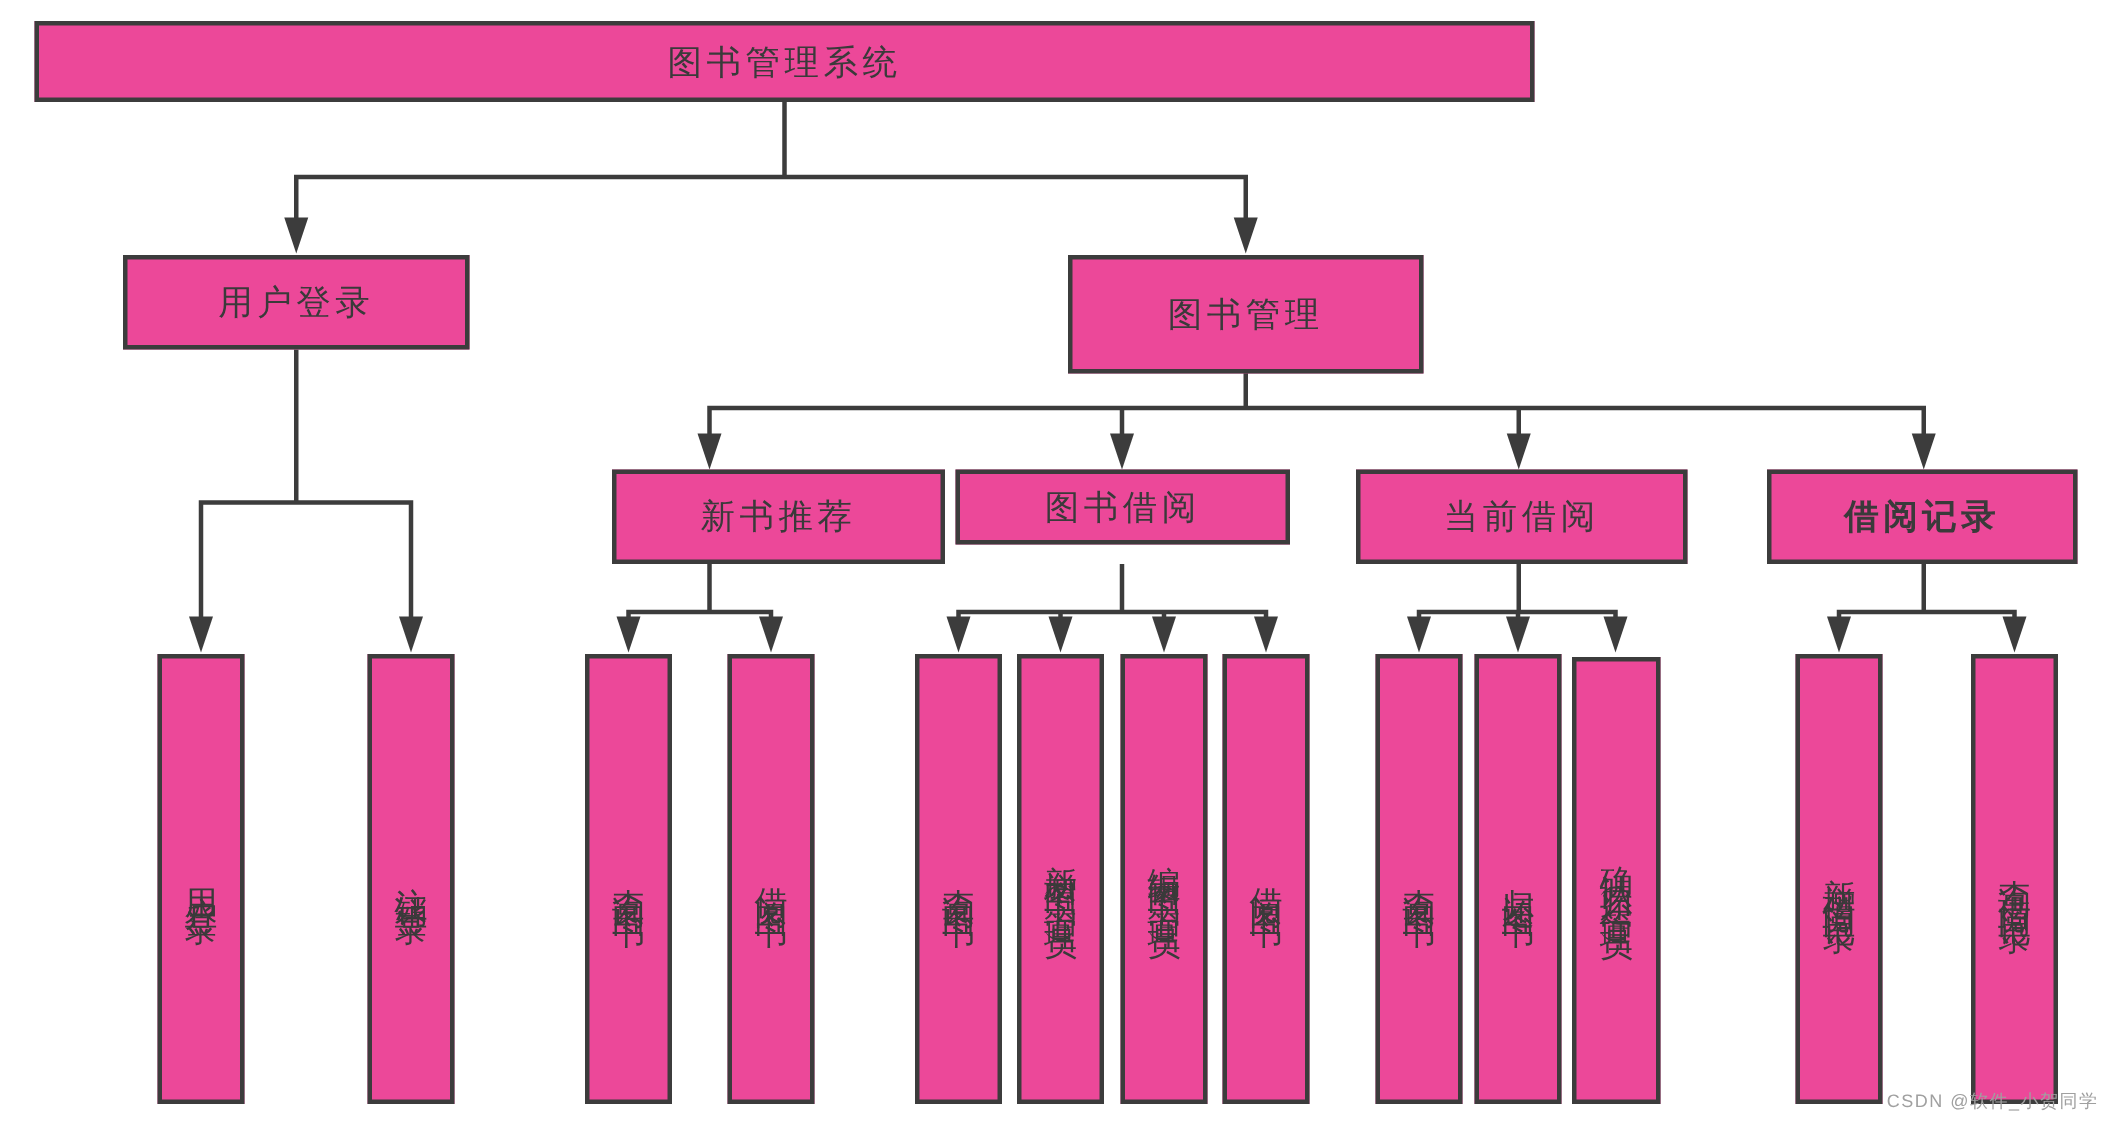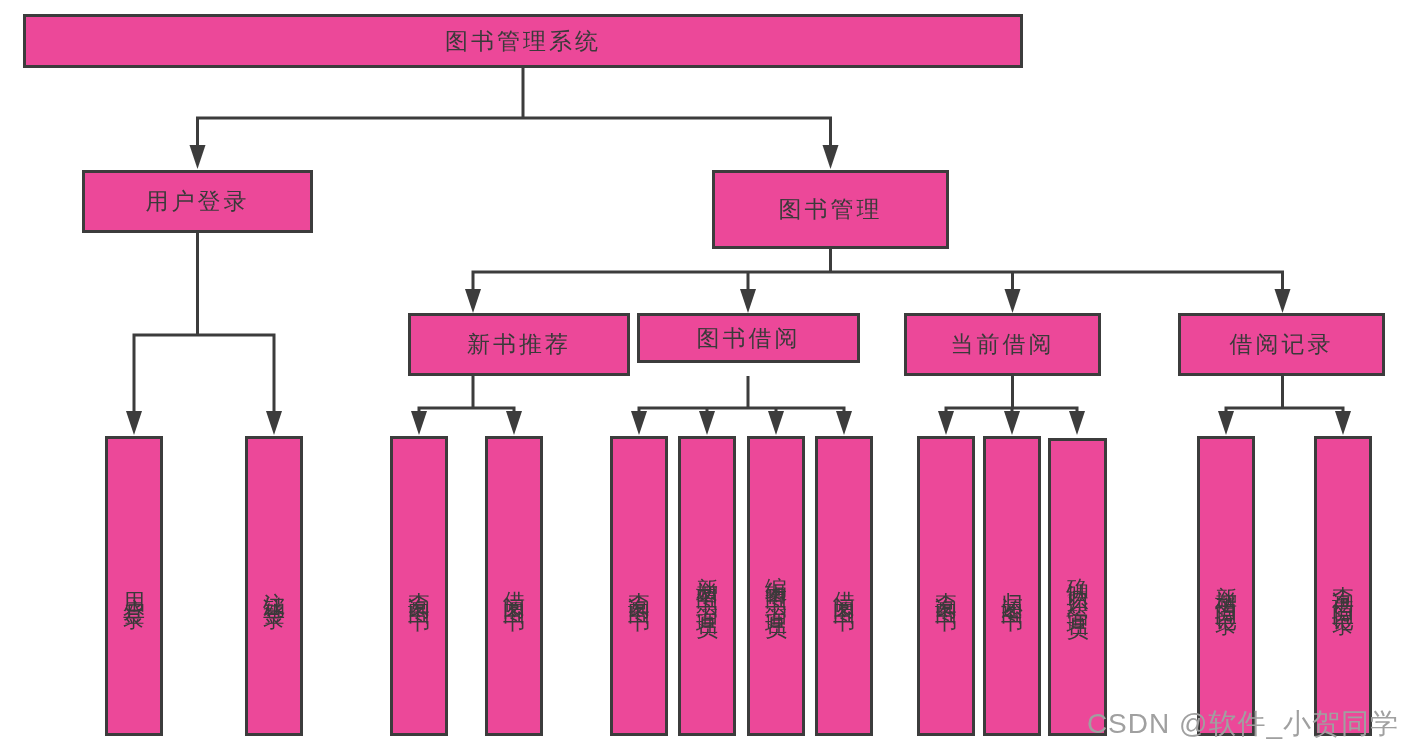--- a/index.html
+++ b/index.html
@@ -50,21 +50,21 @@
     writing-mode:vertical-rl;
     text-orientation:mixed;
     font-size:22px;
     letter-spacing:6px;
     line-height:1;
   }
   .watermark{
     position:absolute;
     right:6px;
     bottom:4px;
-    font-size:28px;
+    font-size:12px;
     letter-spacing:1px;
     color:var(--watermark);
     white-space:nowrap;
   }
 </style>
 </head>
 <body>
 
 <div class="canvas">
 
@@ -128,24 +128,24 @@
   <div class="node h-node" style="left:712px;top:170px;width:237px;height:79px;">
     <span>图书管理</span>
   </div>
 
   <div class="node h-node" style="left:362px;top:313px;width:222px;height:63px;margin-left:46px;">
     <span>新书推荐</span>
   </div>
   <div class="node h-node" style="left:637px;top:313px;width:223px;height:50px;">
     <span>图书借阅</span>
   </div>
-  <div class="node h-node" style="left:904px;top:313px;width:197px;height:63px;">
+  <div class="node h-node" style="left:904px;top:313px;width:221px;height:63px;">
     <span>当前借阅</span>
   </div>
-  <div class="node h-node" style="left:1178px;top:313px;width:207px;height:63px;">
+  <div class="node h-node" style="left:1178px;top:313px;width:207px;height:63px;font-weight:bold;">
     <span>借阅记录</span>
   </div>
 
   <div class="node v-node" style="left:105px;top:436px;width:58px;height:300px;">
     <span class="v-label">用户登录</span>
   </div>
   <div class="node v-node" style="left:245px;top:436px;width:58px;height:300px;">
     <span class="v-label">注销登录</span>
   </div>
 

